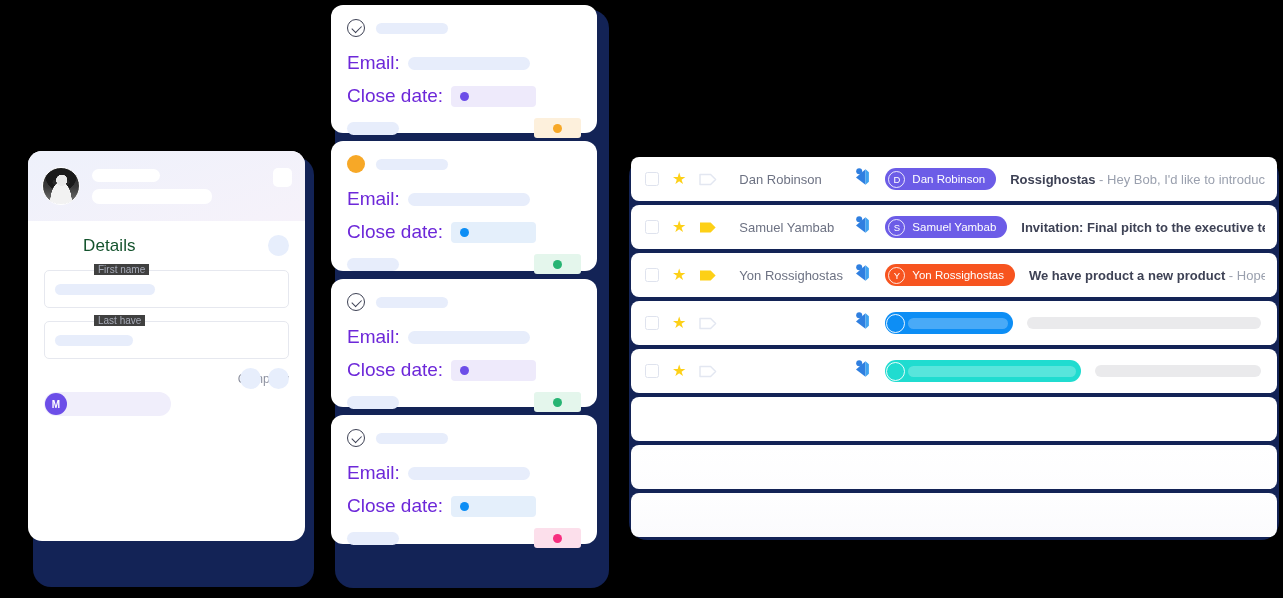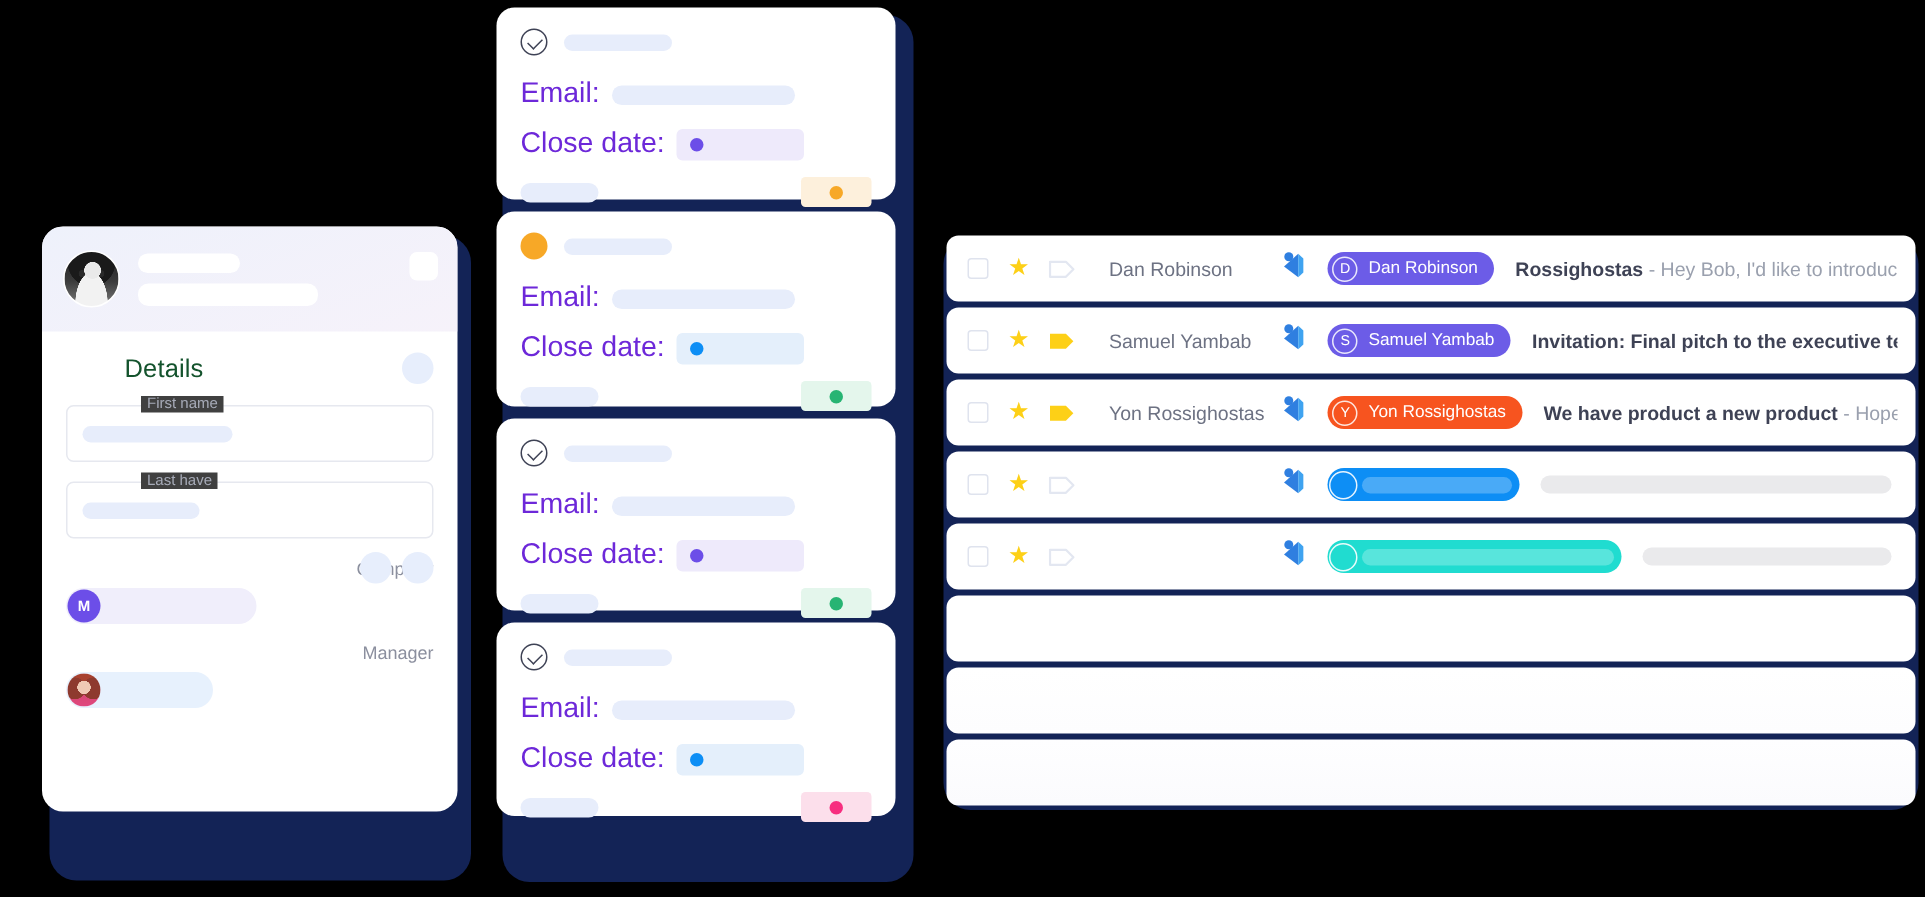--- a/index.html
+++ b/index.html
@@ -351,26 +351,20 @@
         <div class="group-label">Company</div>
         <div class="chip-bar company">
           <div class="chip-avatar company">M</div>
         </div>
         <div class="company-actions">
           <span></span>
           <span></span>
         </div>
       </div>
 
-      <div class="manager-row">
-        <div class="group-label">Manager</div>
-        <div class="chip-bar manager">
-          <div class="chip-avatar manager"></div>
-        </div>
-      </div>
     </div>
   </div>
 
   <div class="deal-card dc-1">
     <div class="dc-top">
       <div class="dc-icon-check"></div>
       <div class="dc-title-bar"></div>
     </div>
     <div class="dc-row">
       <span class="dc-label">Email:</span>

